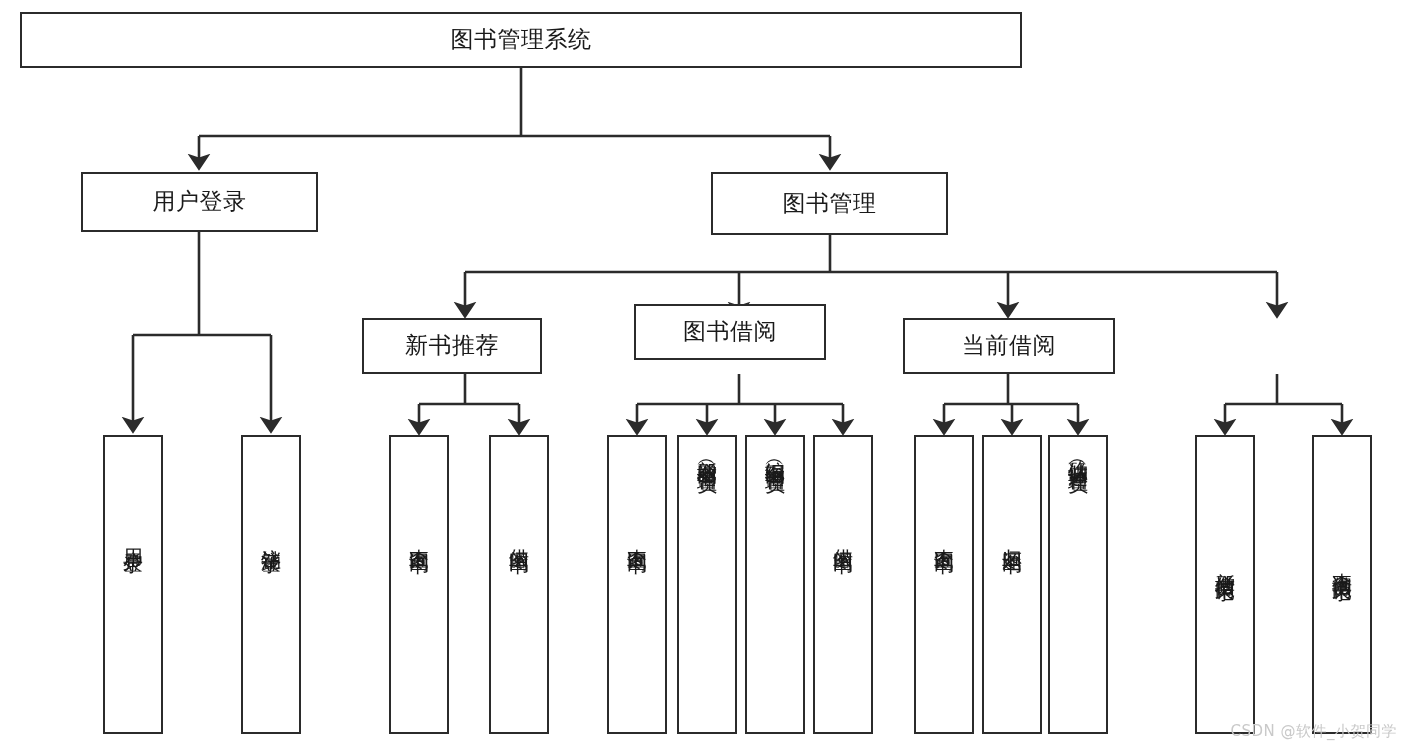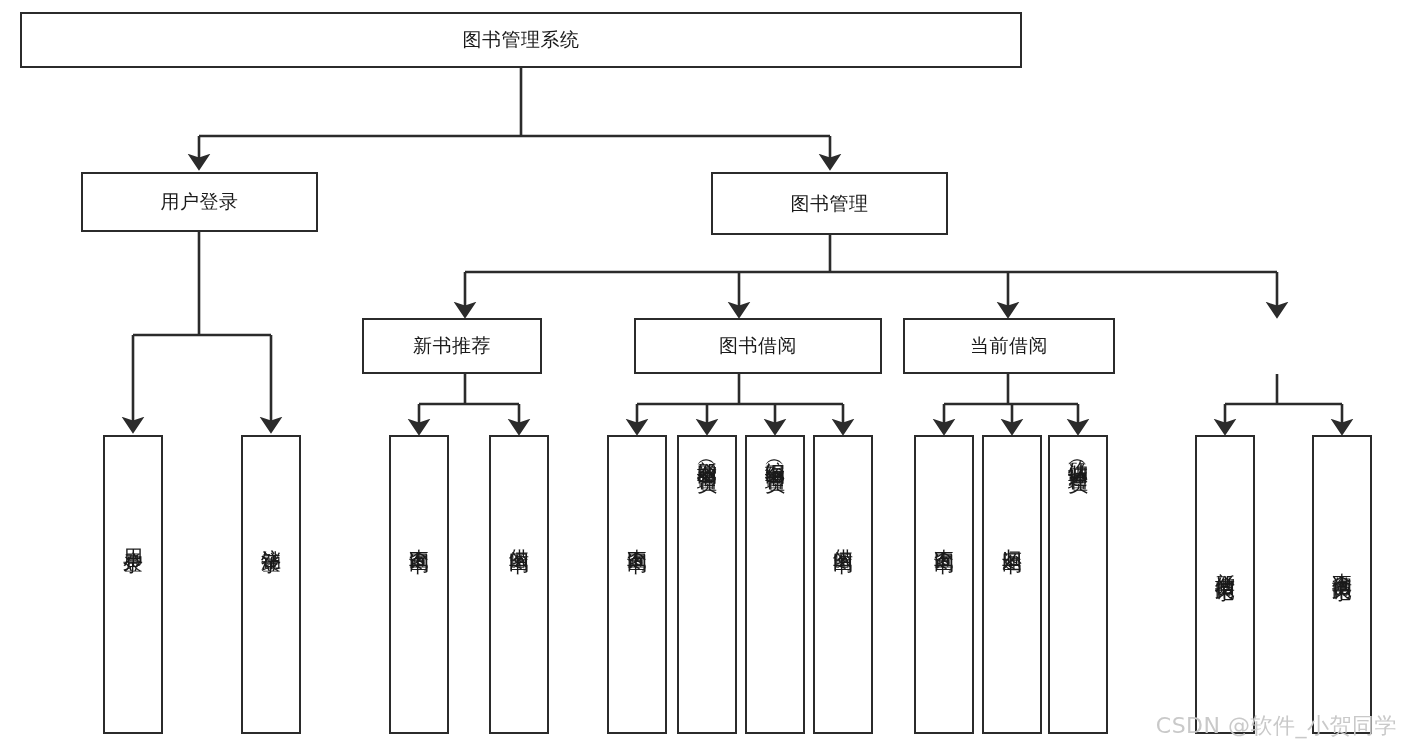--- a/index.html
+++ b/index.html
@@ -29,21 +29,21 @@
     position: absolute;
     box-sizing: border-box;
     background: #ffffff;
     border: 2.5px solid #2b2b2b;
     display: flex;
     align-items: center;
     justify-content: center;
     color: #1a1a1a;
   }
   .node .label {
-    font-size: 19px;
+    font-size: 23px;
     line-height: 1.12;
     letter-spacing: 0.5px;
     white-space: nowrap;
     color: #1a1a1a;
   }
   .node.horizontal .label {
     writing-mode: horizontal-tb;
   }
   .node.vertical {
     align-items: flex-start;
@@ -61,21 +61,21 @@
   .node.vertical.mid2 .label {
     margin-top: 88px;
   }
   .node.vertical.mid3 .label {
     margin-top: 112px;
   }
   .watermark {
     position: absolute;
     right: 8px;
     bottom: 6px;
-    font-size: 22px;
+    font-size: 15px;
     color: #c9c9c9;
     letter-spacing: 0.5px;
     white-space: nowrap;
     user-select: none;
   }
 </style>
 </head>
 <body>
 
 <div id="canvas">
@@ -137,21 +137,21 @@
   <div class="node horizontal" style="left:81px; top:172px; width:237px; height:60px;">
     <span class="label">用户登录</span>
   </div>
   <div class="node horizontal" style="left:711px; top:172px; width:237px; height:63px;">
     <span class="label">图书管理</span>
   </div>
 
   <div class="node horizontal" style="left:362px; top:318px; width:180px; height:56px;justify-content:center;">
     <span class="label">新书推荐</span>
   </div>
-  <div class="node horizontal" style="left:634px; top:318px; width:248px; height:56px;">
+  <div class="node horizontal" style="left:634px; top:304px; width:192px; height:56px;">
     <span class="label">图书借阅</span>
   </div>
   <div class="node horizontal" style="left:903px; top:318px; width:212px; height:56px;">
     <span class="label">当前借阅</span>
   </div>
 
   <div class="node vertical mid2" style="left:103px; top:435px; width:60px; height:299px;">
     <span class="label">用户登录</span>
   </div>
   <div class="node vertical mid2" style="left:241px; top:435px; width:60px; height:299px;">

